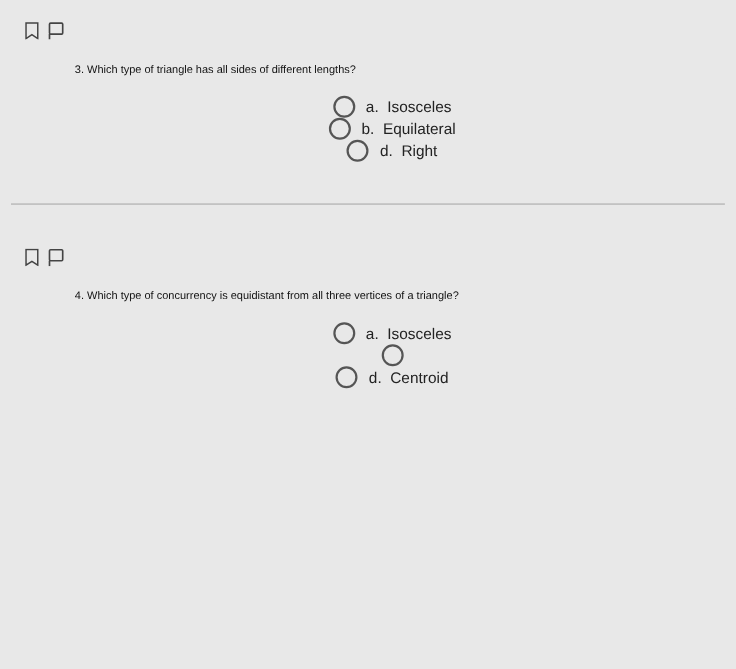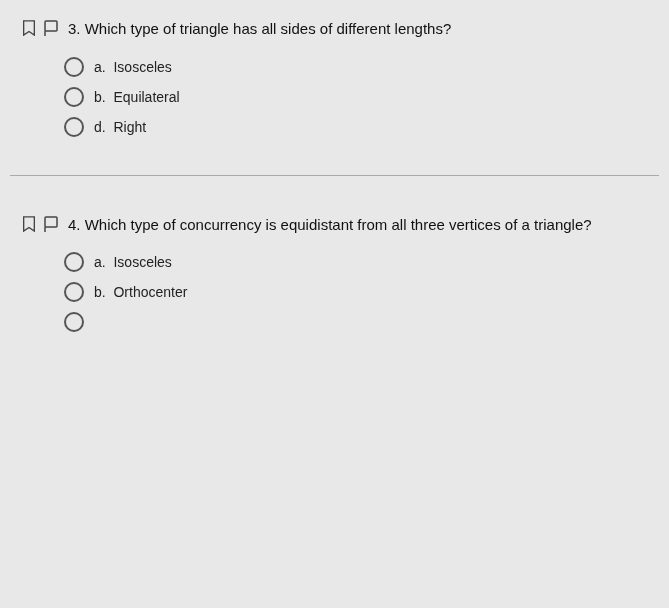--- a/index.html
+++ b/index.html
@@ -51,32 +51,33 @@
 
     .icon-flag {
       width: 18px;
       height: 18px;
       display: inline-flex;
       align-items: center;
       justify-content: center;
     }
 
     .question-text {
-      font-size: 15px;
+      font-size: 10px;
       font-weight: 500;
       color: #111;
       line-height: 1.5;
+      margin-top: 38px;
     }
 
     .options-list {
       list-style: none;
       margin-left: 44px;
       display: flex;
       flex-direction: column;
-      gap: 10px;
+      align-items: center;
     }
 
     .option-item {
       display: flex;
       align-items: center;
       gap: 10px;
       cursor: pointer;
     }
 
     .radio-circle {
@@ -158,19 +159,19 @@
       <span>4.</span>&nbsp;<span>Which type of concurrency is equidistant from all three vertices of a triangle?</span>
     </span>
   </div>
   <ul class="options-list">
     <li class="option-item">
       <span class="radio-circle"></span>
       <span class="option-label"><span>a.</span>&nbsp;&nbsp;<span>Isosceles</span></span>
     </li>
     <li class="option-item">
       <span class="radio-circle"></span>
-      <span class="option-label"><span>b.</span>&nbsp;&nbsp;<span>Orthocenter</span></span>
     </li>
     <li class="option-item">
       <span class="radio-circle"></span>
+      <span class="option-label"><span>d.</span>&nbsp;&nbsp;<span>Centroid</span></span>
     </li>
   </ul>
 </div>
 
 </body></html>

